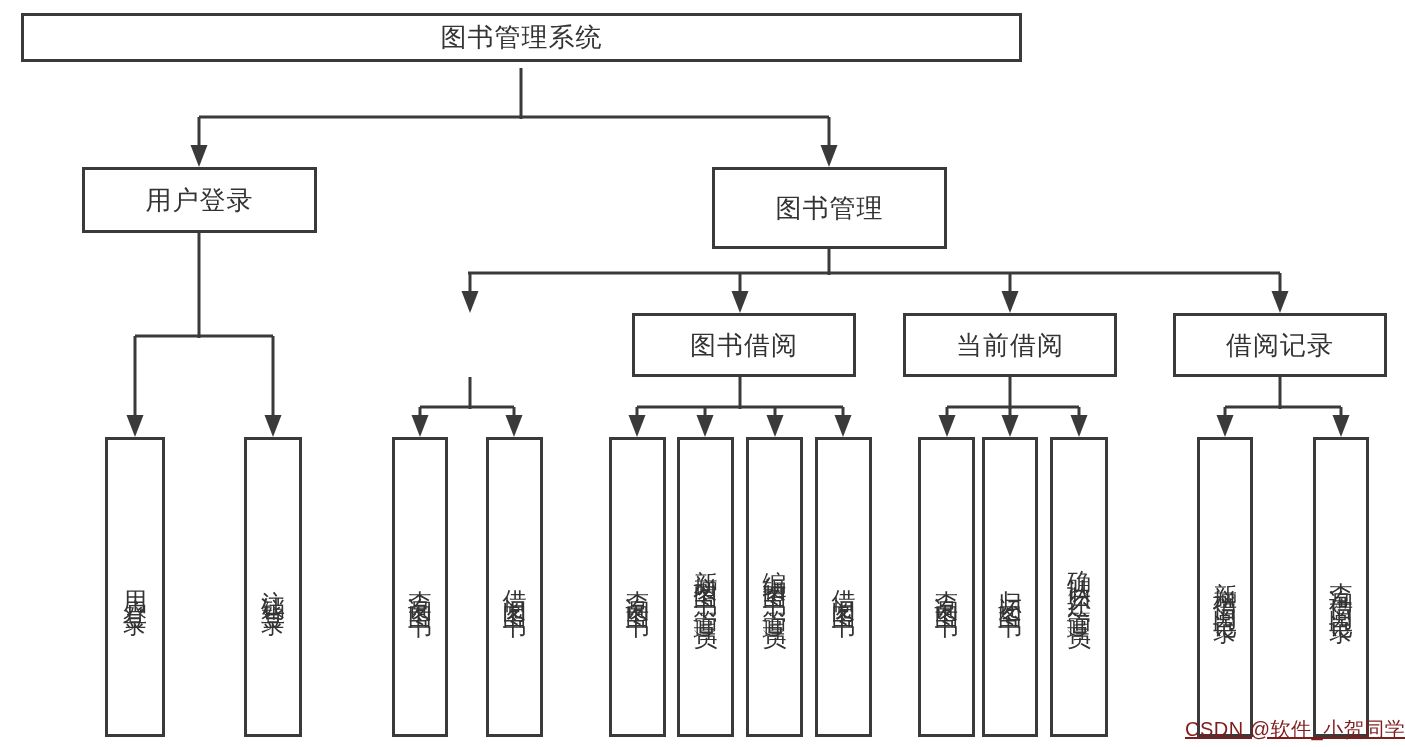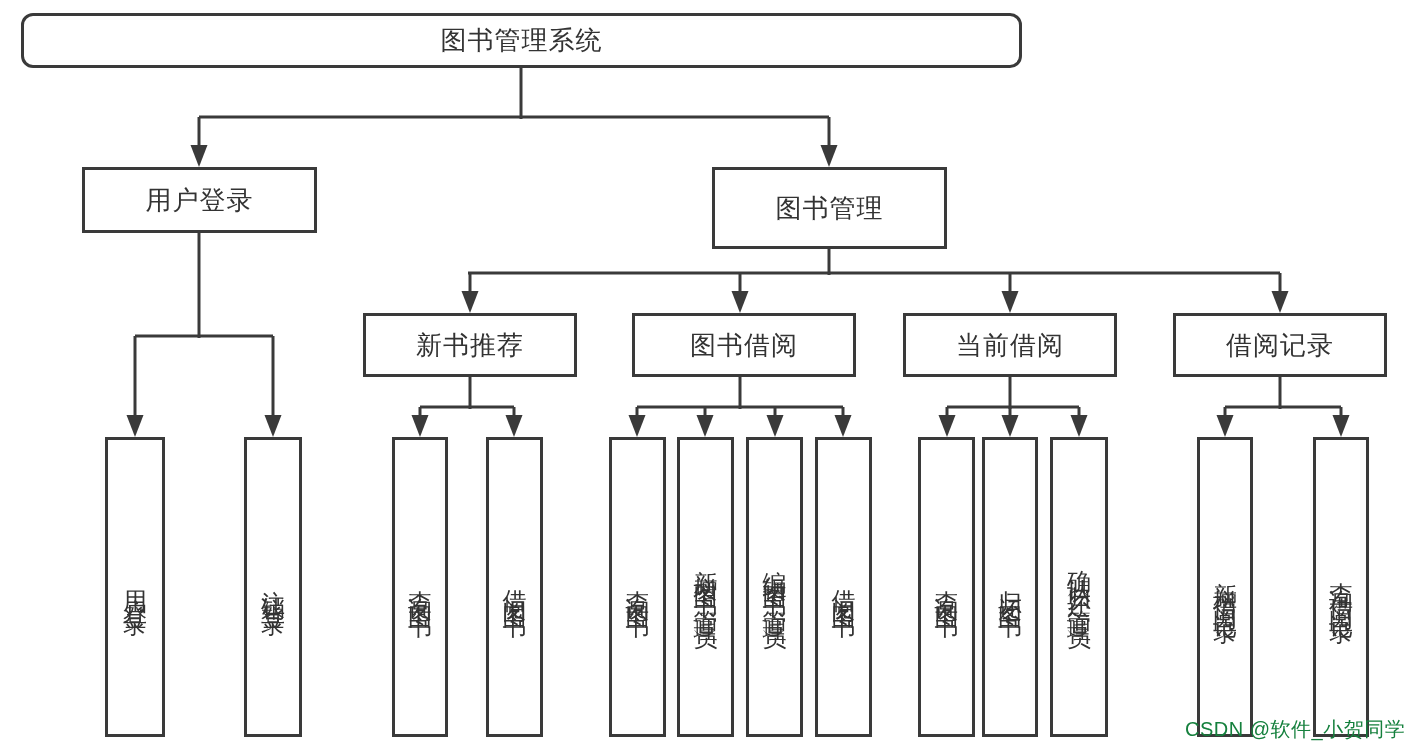--- a/index.html
+++ b/index.html
@@ -82,34 +82,31 @@
       <line x1="1010" y1="407" x2="1010" y2="421" stroke="#3a3a3a" stroke-width="3"></line>
       <polygon points="1001.5,415 1018.5,415 1010,437" fill="#3a3a3a"></polygon>
       <line x1="1079" y1="407" x2="1079" y2="421" stroke="#3a3a3a" stroke-width="3"></line>
       <polygon points="1070.5,415 1087.5,415 1079,437" fill="#3a3a3a"></polygon>
       <line x1="1225" y1="407" x2="1225" y2="421" stroke="#3a3a3a" stroke-width="3"></line>
       <polygon points="1216.5,415 1233.5,415 1225,437" fill="#3a3a3a"></polygon>
       <line x1="1341" y1="407" x2="1341" y2="421" stroke="#3a3a3a" stroke-width="3"></line>
       <polygon points="1332.5,415 1349.5,415 1341,437" fill="#3a3a3a"></polygon>
     </svg>
 
-  <div class="node hbox" style="left:21px;top:13px;width:1001px;height:55px;border-radius:12px;">
+  <div class="node hbox" style="left:21px;top:13px;width:1001px;height:49px;">
     <span>图书管理系统</span>
   </div>
 
   <div class="node hbox" style="left:82px;top:167px;width:235px;height:66px;">
     <span>用户登录</span>
   </div>
   <div class="node hbox" style="left:712px;top:167px;width:235px;height:82px;">
     <span>图书管理</span>
   </div>
 
-  <div class="node hbox" style="left:363px;top:313px;width:214px;height:64px;">
-    <span>新书推荐</span>
-  </div>
   <div class="node hbox" style="left:632px;top:313px;width:224px;height:64px;">
     <span>图书借阅</span>
   </div>
   <div class="node hbox" style="left:903px;top:313px;width:214px;height:64px;">
     <span>当前借阅</span>
   </div>
   <div class="node hbox" style="left:1173px;top:313px;width:214px;height:64px;">
     <span>借阅记录</span>
   </div>
 
@@ -150,14 +147,14 @@
     <span class="vtext">确认归还（管理员）</span>
   </div>
 
   <div class="node vbox" style="left:1197px;top:437px;width:56px;height:300px;">
     <span class="vtext">新增借阅记录</span>
   </div>
   <div class="node vbox" style="left:1313px;top:437px;width:56px;height:300px;">
     <span class="vtext">查询借阅记录</span>
   </div>
 
-  <div id="watermark" style="color: #15803d;">CSDN @软件_小贺同学</div>
+  <div id="watermark" style="color: #7f1d1d; text-decoration: underline;">CSDN @软件_小贺同学</div>
 </div>
 
 </body></html>

